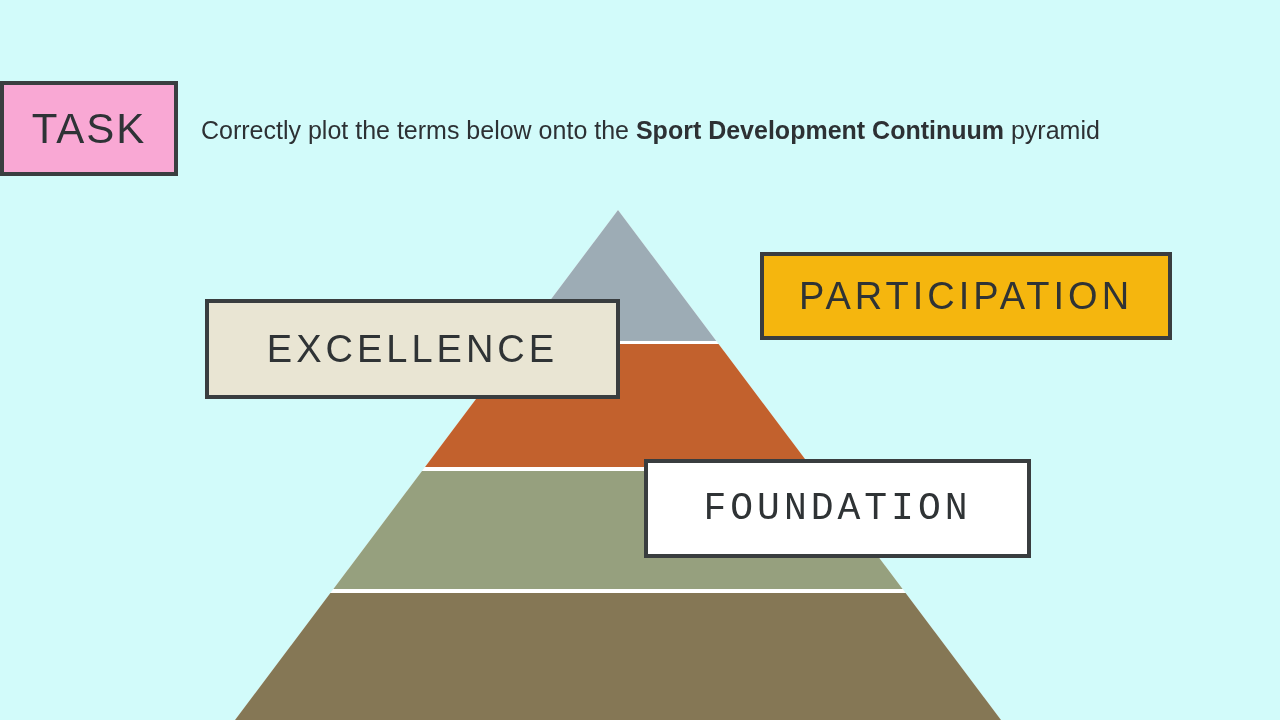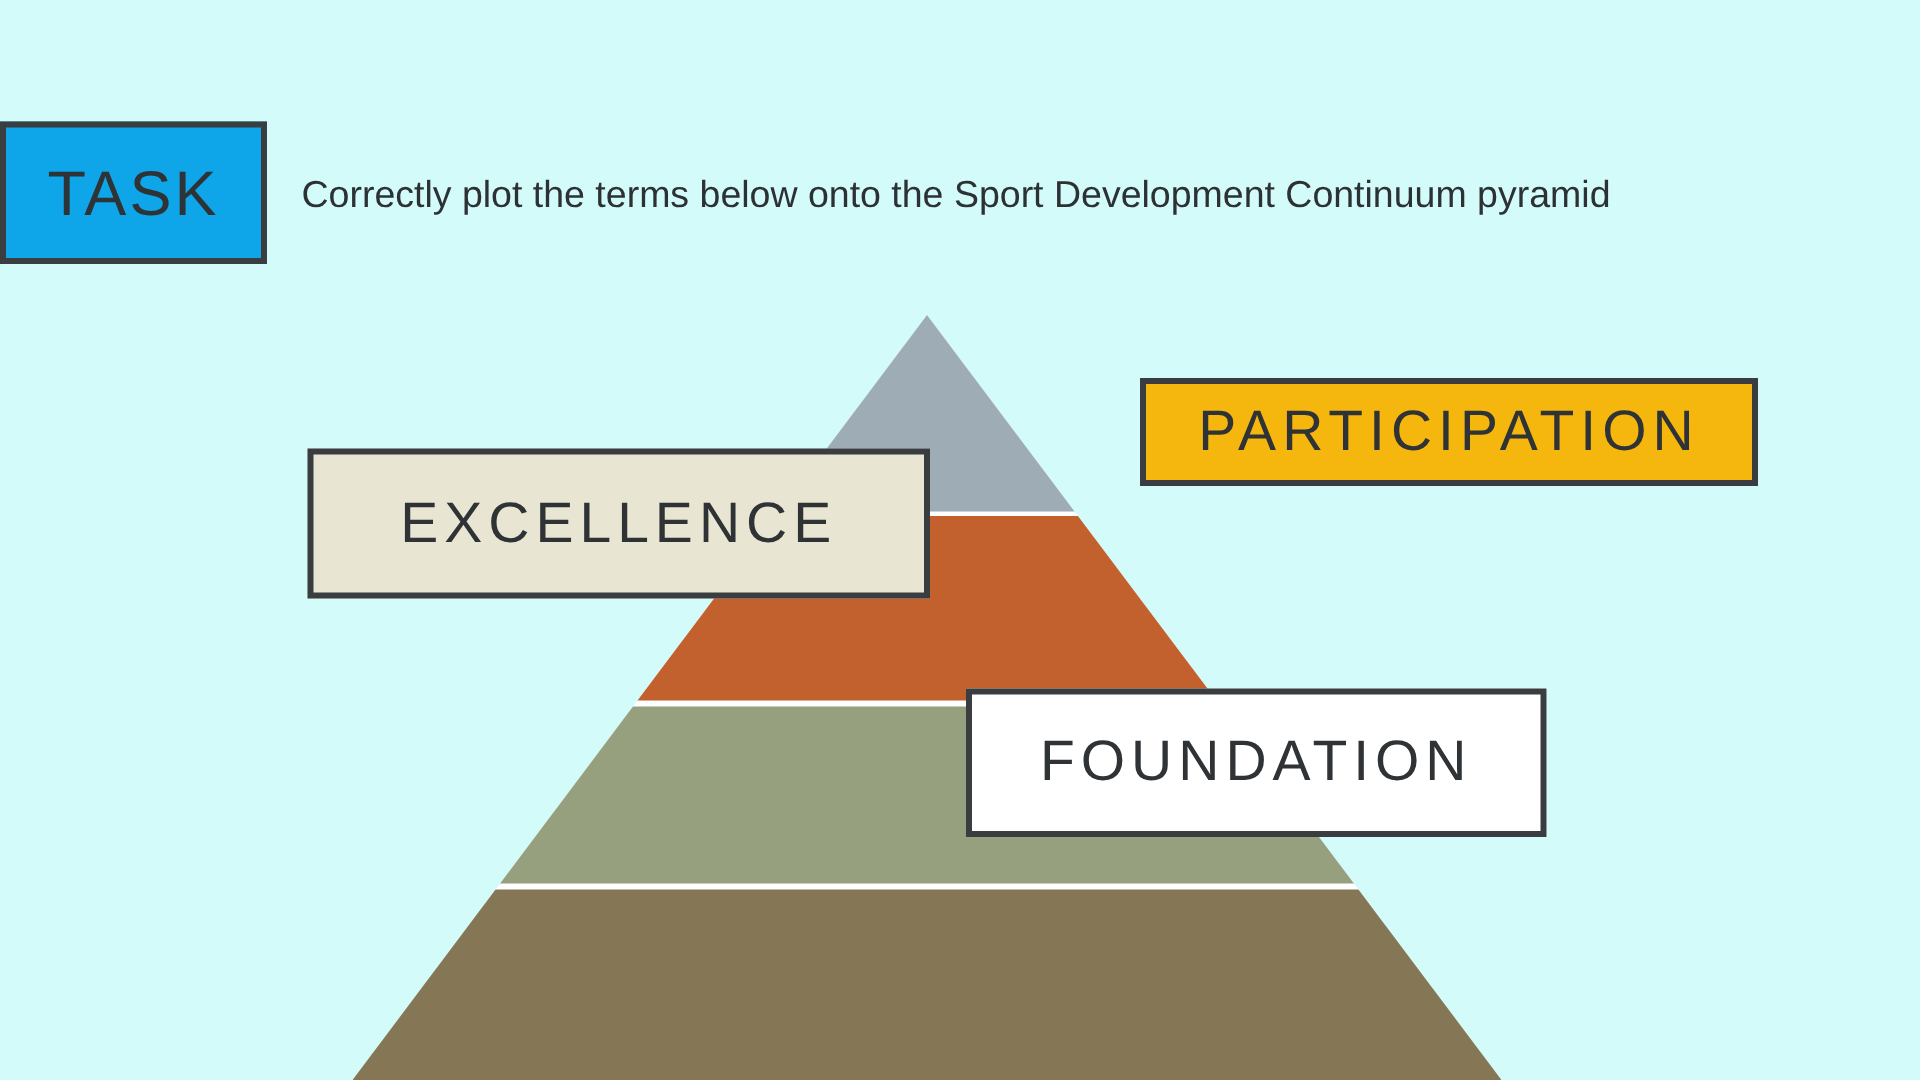--- a/index.html
+++ b/index.html
@@ -31,21 +31,21 @@
 
   
   .instruction {
     position: absolute;
     left: 201px; top: 116px;
     width: 1070px;
     font-size: 25px;
     color: #2d3134;
     white-space: nowrap;
   }
-  .instruction .em { font-weight: 400; }
+  .instruction .em { font-weight: 700; }
 
   
   .pyramid {
     position: absolute;
     left: 235px; top: 210px;
     width: 766px; height: 510px;
     background: #ffffff;
     clip-path: polygon(50% 0%, 100% 100%, 0% 100%);
   }
   .tier { position: absolute; left: 0; width: 100%; }
@@ -60,30 +60,30 @@
     border: 4px solid #393d3f;
     display: flex;
     align-items: center;
     justify-content: center;
     font-size: 38px;
     letter-spacing: 4px;
     color: #2f3335;
     white-space: nowrap;
   }
   .term-performance  { left: 205px; top: 299px; width: 415px; height: 100px; }
-  .term-participation{ left: 760px; top: 252px; width: 412px; height: 72px; }
-  .term-foundation   { left: 644px; top: 459px; width: 387px; height:  99px; }
+  .term-participation{ left: 760px; top: 252px; width: 412px; height: 88px; }
+  .term-foundation   { left: 644px; top: 459px; width: 387px; height:  99px; font-family: Liberation Mono, monospace; }
   .term-excellence   { left: 116px; top: 501px; width: 360px; height:  99px; }
 </style>
 </head>
 <body>
 
 <div class="slide" style="background-color: rgb(210, 251, 250);">
 
-  <div class="task-badge" style="background-color: #0ea5e9;">
+  <div class="task-badge" style="background-color: #f9a8d4;">
     <span class="task-label">TASK</span>
   </div>
 
   <div class="instruction">
     <span>Correctly plot the terms below onto the </span><span class="em">Sport Development Continuum</span><span> pyramid</span>
   </div>
 
   <div class="pyramid">
     <div class="tier tier-1" style="background-color: rgb(157, 172, 181);"></div>
     <div class="tier tier-2" style="background-color: rgb(194, 97, 45);"></div>

